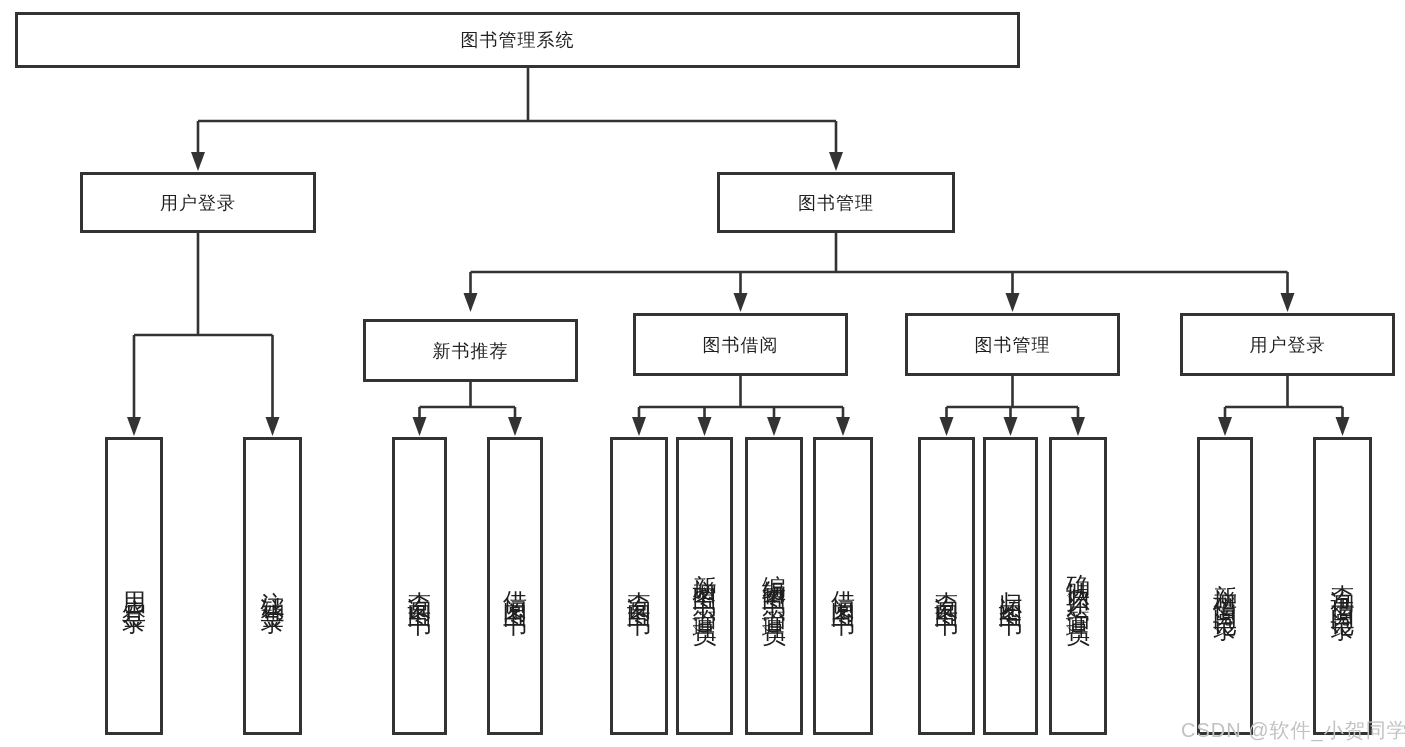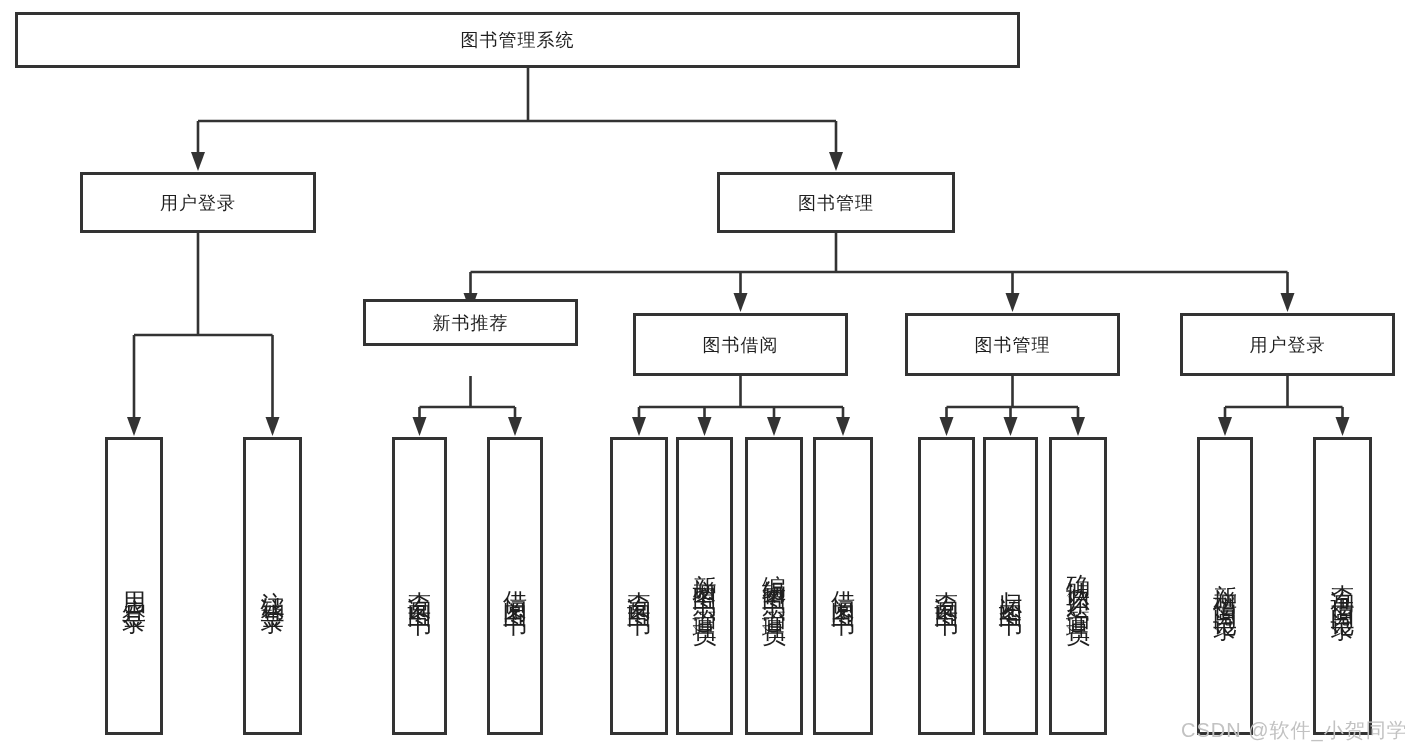--- a/index.html
+++ b/index.html
@@ -98,21 +98,21 @@
       <use href="#ah" x="1225" y="436"></use>
       <use href="#ah" x="1342.5" y="436"></use>
     </g>
   </svg>
 
   <div class="box h" style="left:15px; top:12px; width:1005px; height:56px;">图书管理系统</div>
 
   <div class="box h" style="left:80px; top:172px; width:236px; height:61px;">用户登录</div>
   <div class="box h" style="left:717px; top:172px; width:238px; height:61px;">图书管理</div>
 
-  <div class="box h" style="left:363px; top:299px; width:215px; height:47px;">新书推荐</div>
+  <div class="box h" style="left:363px; top:319px; width:215px; height:63px;">新书推荐</div>
   <div class="box h" style="left:633px; top:313px; width:215px; height:63px;">图书借阅</div>
   <div class="box h" style="left:905px; top:313px; width:215px; height:63px;">图书管理</div>
   <div class="box h" style="left:1180px; top:313px; width:215px; height:63px;">用户登录</div>
 
   <div class="box v" style="left:105px; top:437px; width:58px; height:298px;">用户登录</div>
   <div class="box v" style="left:243px; top:437px; width:59px; height:298px;">注销登录</div>
 
   <div class="box v" style="left:392px; top:437px; width:55px; height:298px;">查询图书</div>
   <div class="box v" style="left:487px; top:437px; width:56px; height:298px;">借阅图书</div>
 

